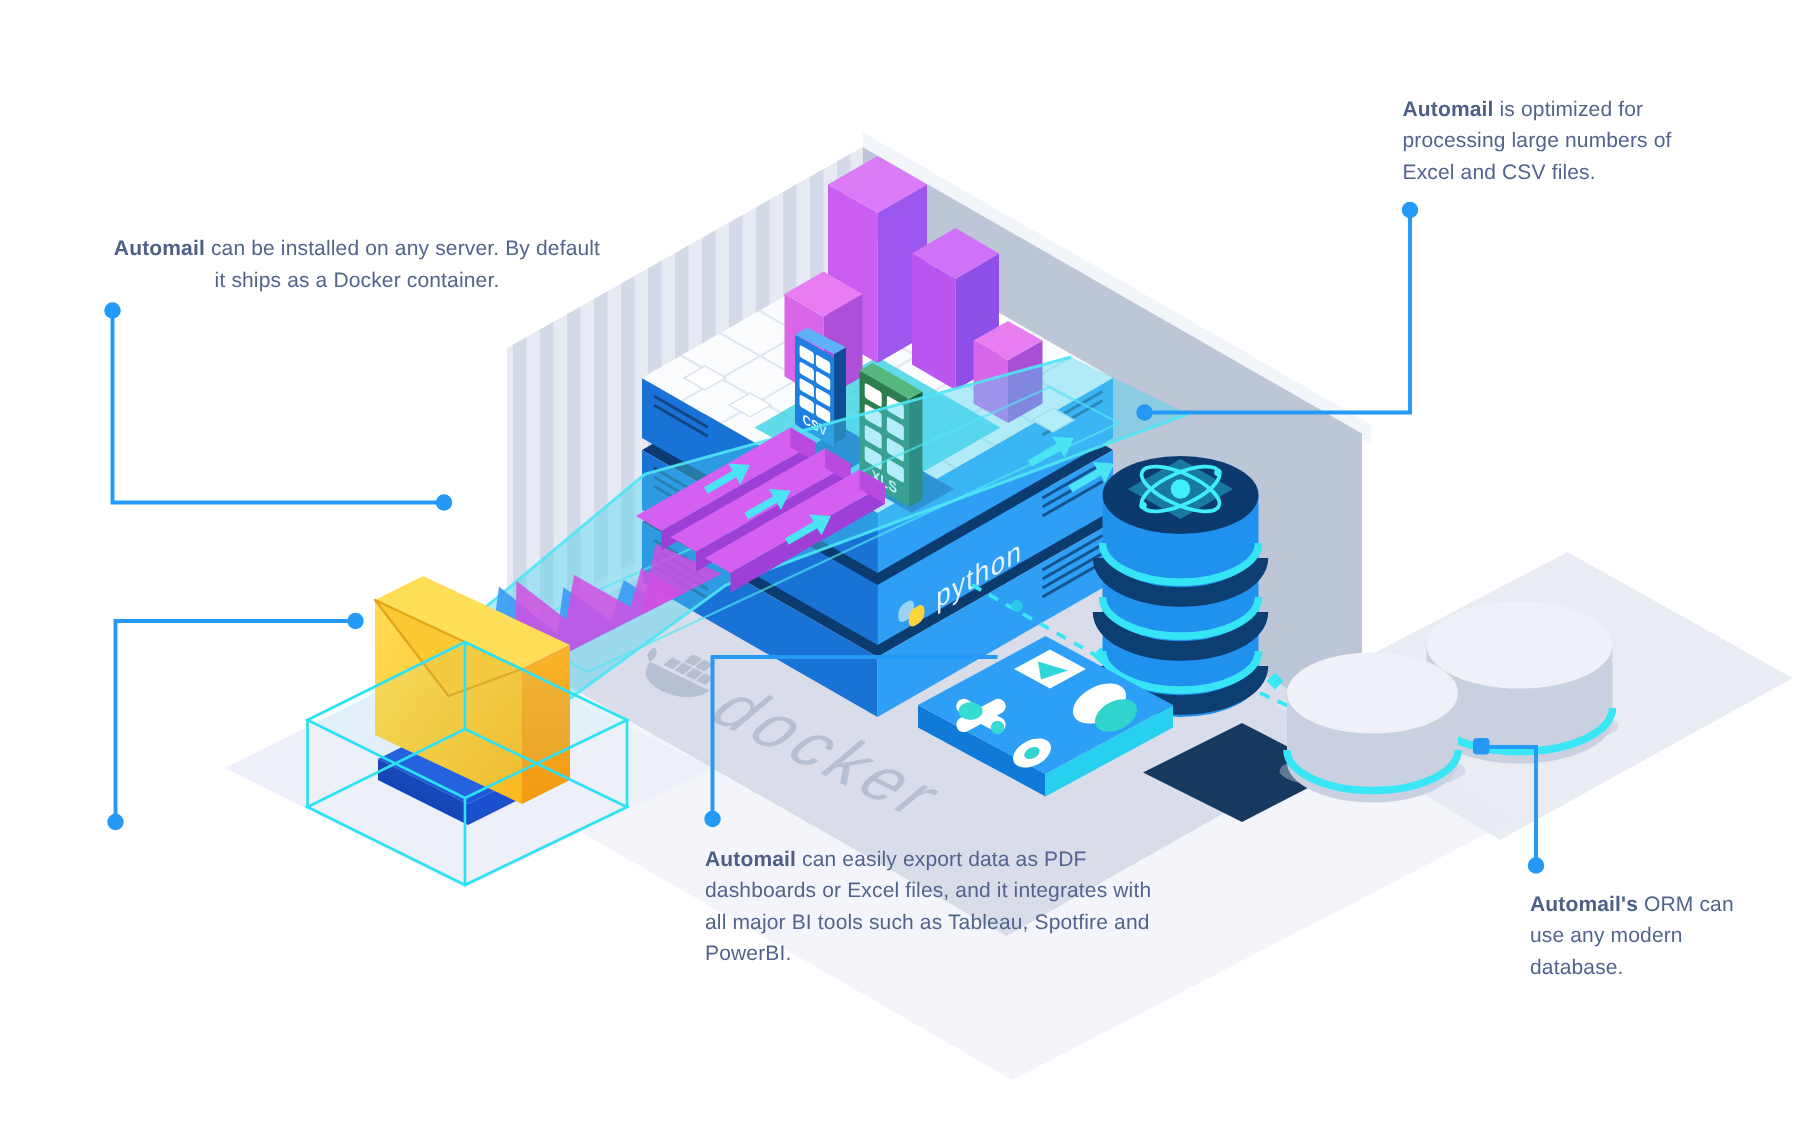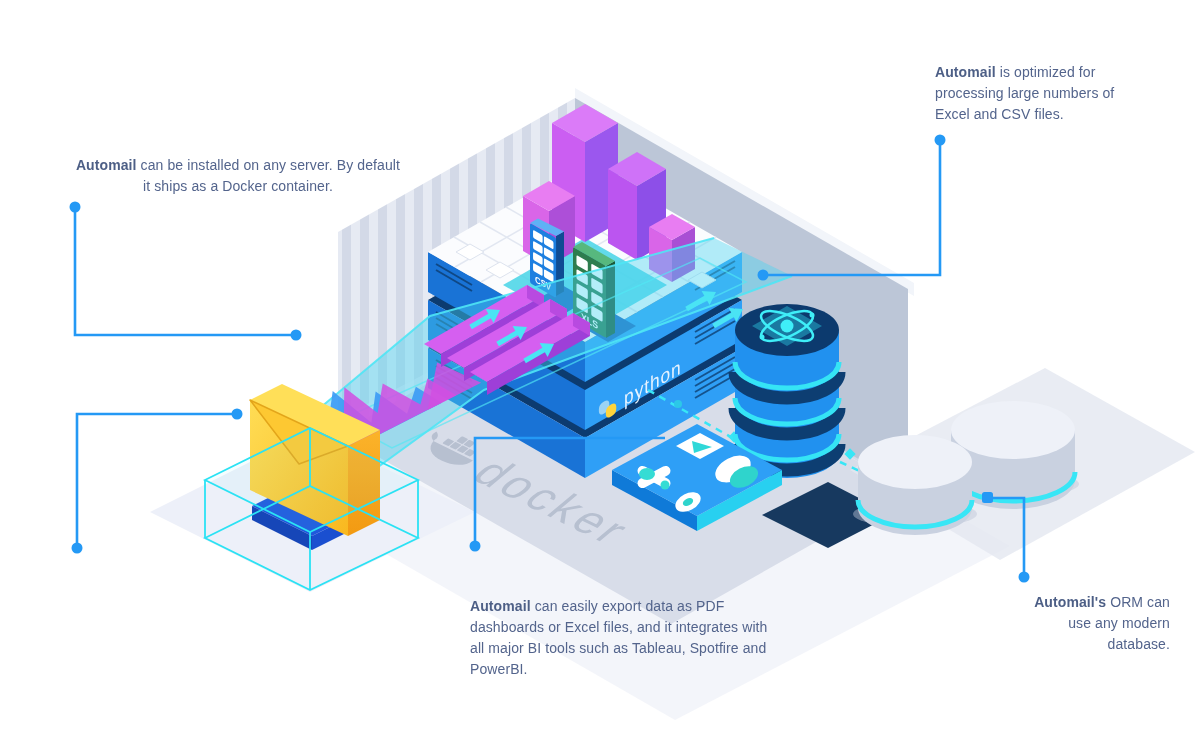--- a/index.html
+++ b/index.html
@@ -360,21 +360,21 @@
 
 <div class="note" style="left:72px;top:155px;width:332px;text-align:center;">
   <strong>Automail</strong><span> can be installed on any server. By default it ships as a Docker container.</span>
 </div>
 
 <div class="note" style="left:935px;top:62px;width:218px;">
   <strong>Automail</strong><span> is optimized for processing large numbers of Excel and CSV files.</span>
 </div>
 
 
-<div class="note" style="left:470px;top:562px;width:306px;margin-top:34px;">
+<div class="note" style="left:470px;top:562px;width:306px;">
   <strong>Automail</strong><span> can easily export data as PDF dashboards or Excel files, and it integrates with all major BI tools such as Tableau, Spotfire and PowerBI.</span>
 </div>
 
-<div class="note" style="left:1020px;top:592px;width:150px;text-align:right;">
+<div class="note" style="left:1020px;top:592px;width:150px;">
   <strong>Automail's</strong><span> ORM can use any modern database.</span>
 </div>
 
 </div>
 
 </body></html>

